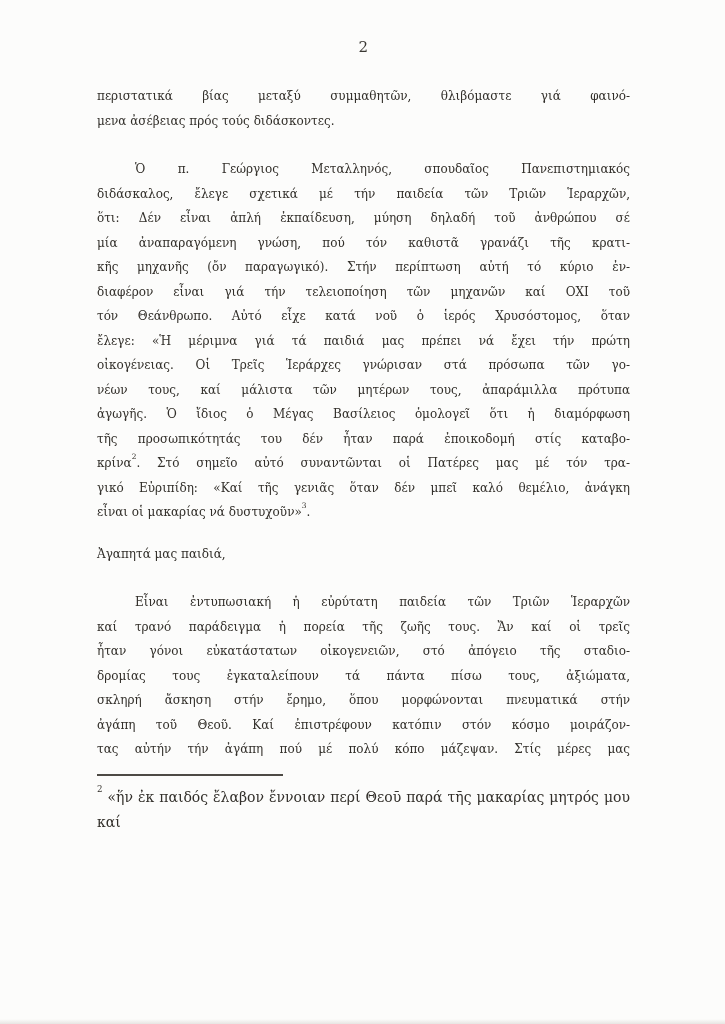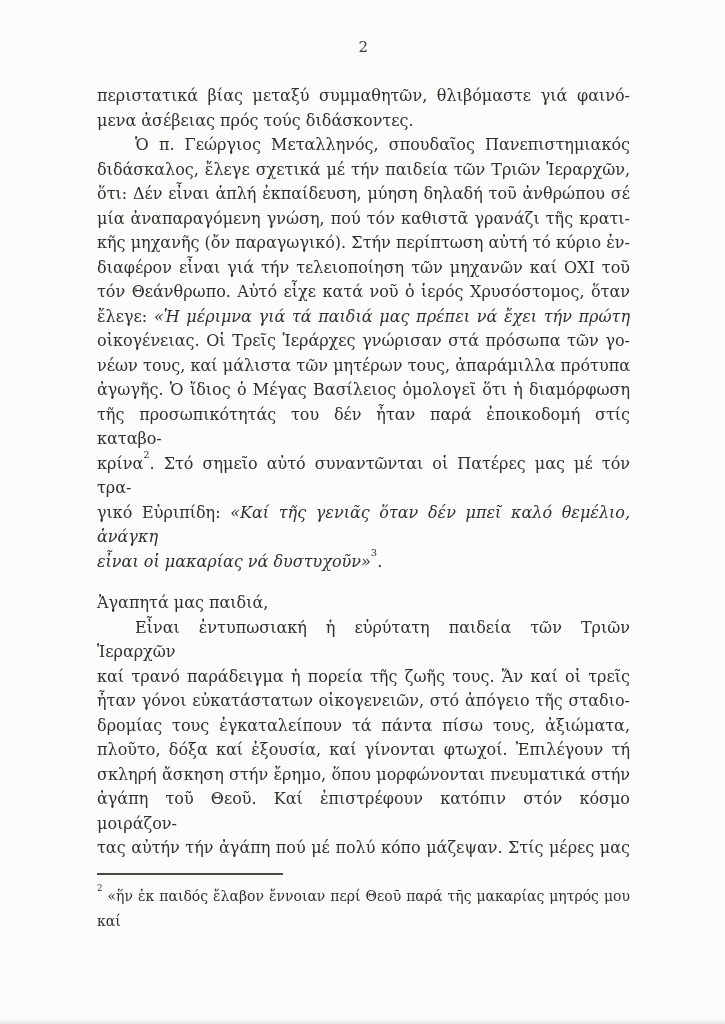--- a/index.html
+++ b/index.html
@@ -29,38 +29,38 @@
     padding: 38px 95px 0 97px; 
   }
   .page-number {
     text-align: center;
     font-size: 15px;
     color: #3a3833;
     letter-spacing: 0.5px;
   }
   .body-text {
     margin-top: 28px;
-    font-size: 16px;
+    font-size: 12px;
     line-height: 24.5px;
   }
   .line {
     text-align: justify;
     text-align-last: left;
   }
   .line.j {
     text-align-last: justify;
   }
   .indent {
     text-indent: 38px;
+    margin-top: 24px;
   }
   .gap {
     height: 17px;
   }
   .it {
-    font-style: italic;
   }
   sup.fnref {
     font-size: 0.62em;
     line-height: 0;
     position: relative;
     top: -0.45em;
   }
   .footnotes {
     margin-top: 12px;
     font-size: 14px;
@@ -102,21 +102,20 @@
       <div class="line"><span class="it">εἶναι οἱ μακαρίας νά δυστυχοῦν»</span><sup class="fnref">3</sup><span>.</span></div>
 
       <div class="gap"></div>
 
       <div class="line">Ἀγαπητά μας παιδιά,</div>
 
       <div class="line j indent">Εἶναι ἐντυπωσιακή ἡ εὐρύτατη παιδεία τῶν Τριῶν Ἱεραρχῶν</div>
       <div class="line j">καί τρανό παράδειγμα ἡ πορεία τῆς ζωῆς τους. Ἄν καί οἱ τρεῖς</div>
       <div class="line j">ἦταν γόνοι εὐκατάστατων οἰκογενειῶν, στό ἀπόγειο τῆς σταδιο-</div>
       <div class="line j">δρομίας τους ἐγκαταλείπουν τά πάντα πίσω τους, ἀξιώματα,</div>
-      <div class="line j">πλοῦτο, δόξα καί ἐξουσία, καί γίνονται φτωχοί. Ἐπιλέγουν τή</div>
       <div class="line j">σκληρή ἄσκηση στήν ἔρημο, ὅπου μορφώνονται πνευματικά στήν</div>
       <div class="line j">ἀγάπη τοῦ Θεοῦ. Καί ἐπιστρέφουν κατόπιν στόν κόσμο μοιράζον-</div>
       <div class="line j">τας αὐτήν τήν ἀγάπη πού μέ πολύ κόπο μάζεψαν. Στίς μέρες μας</div>
     </div>
 
     <div class="footnotes">
       <div class="fn-sep"></div>
       <div class="line j"><sup class="fnref">2</sup><span> «ἥν ἐκ παιδός ἔλαβον ἔννοιαν περί Θεοῦ παρά τῆς μακαρίας μητρός μου καί</span></div>
 
     </div>

